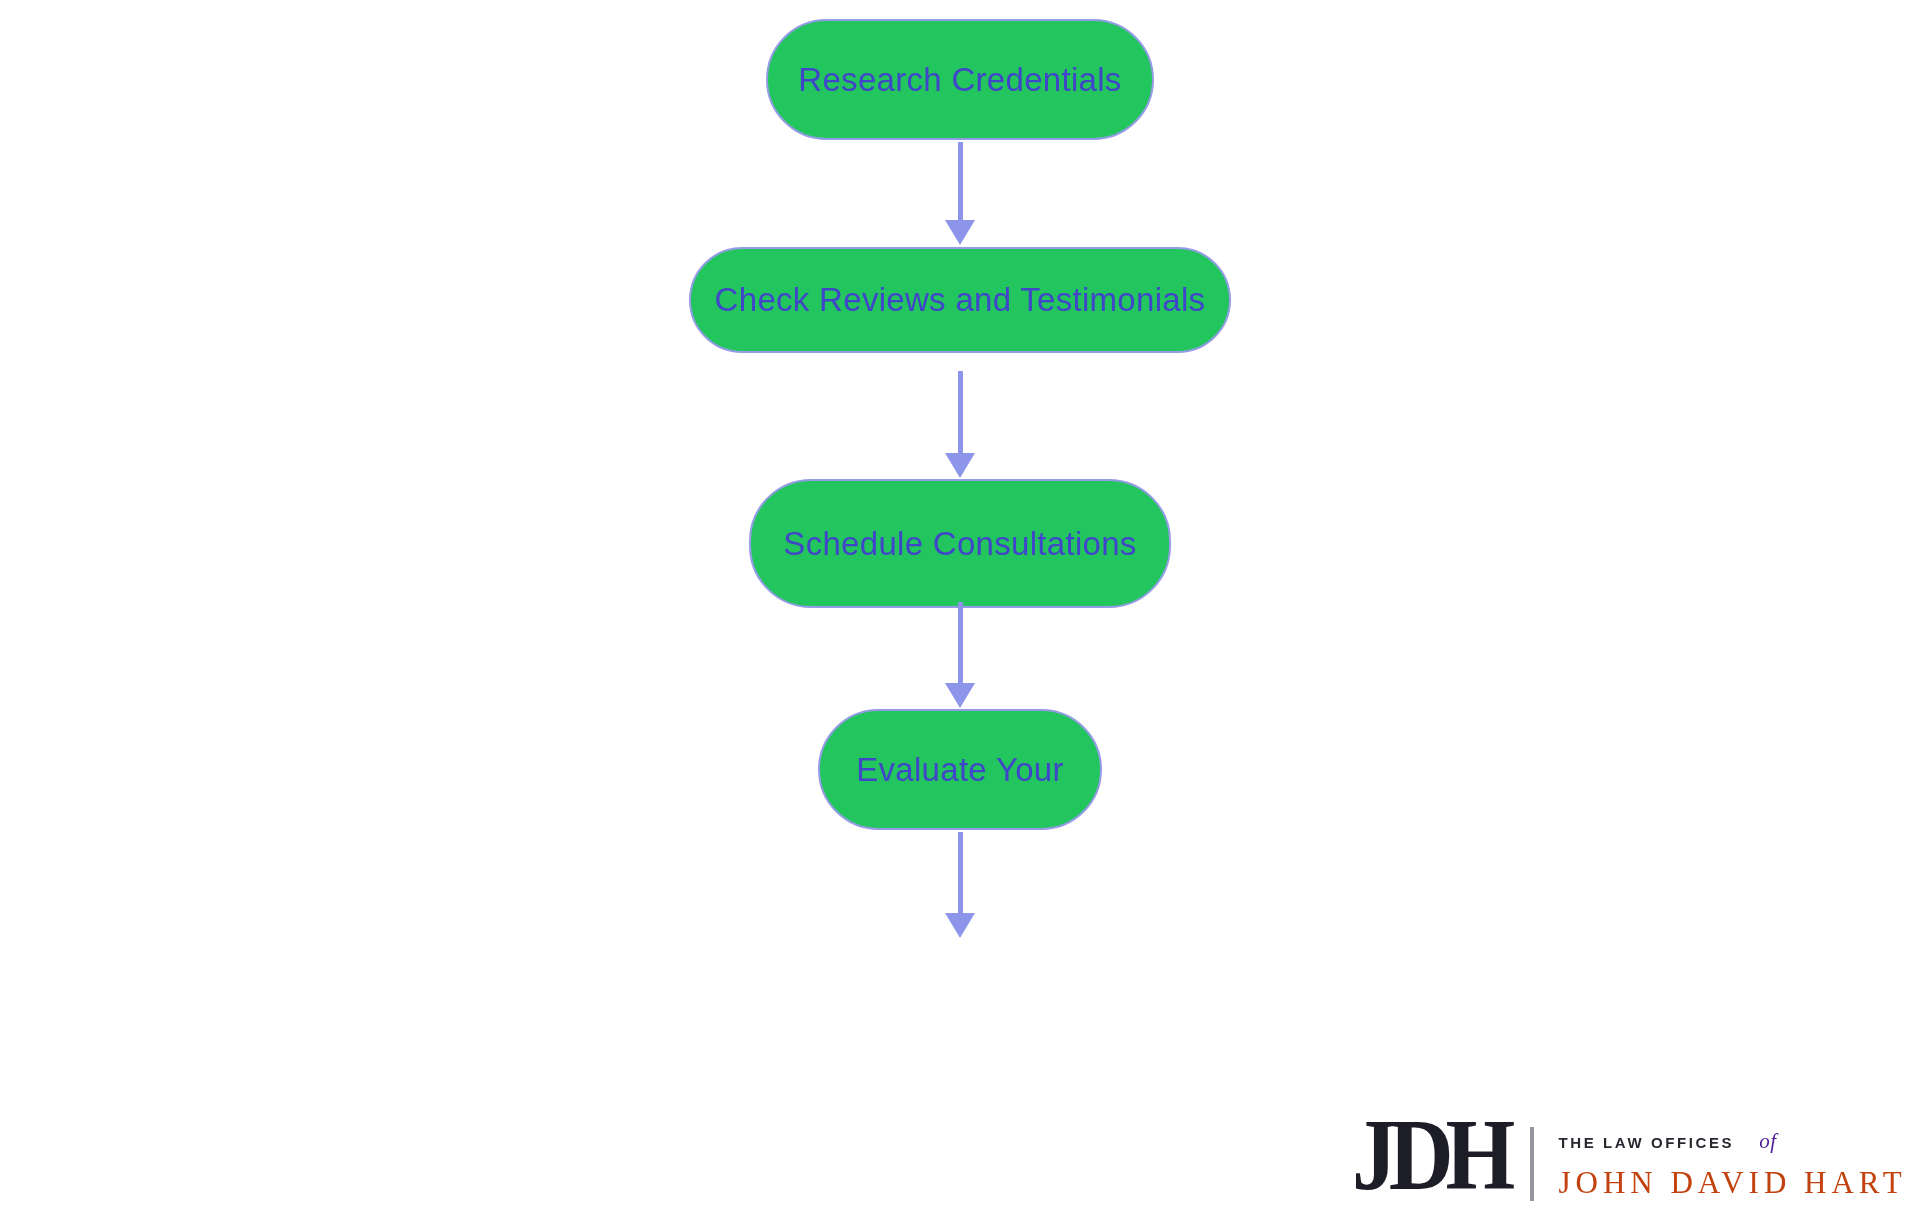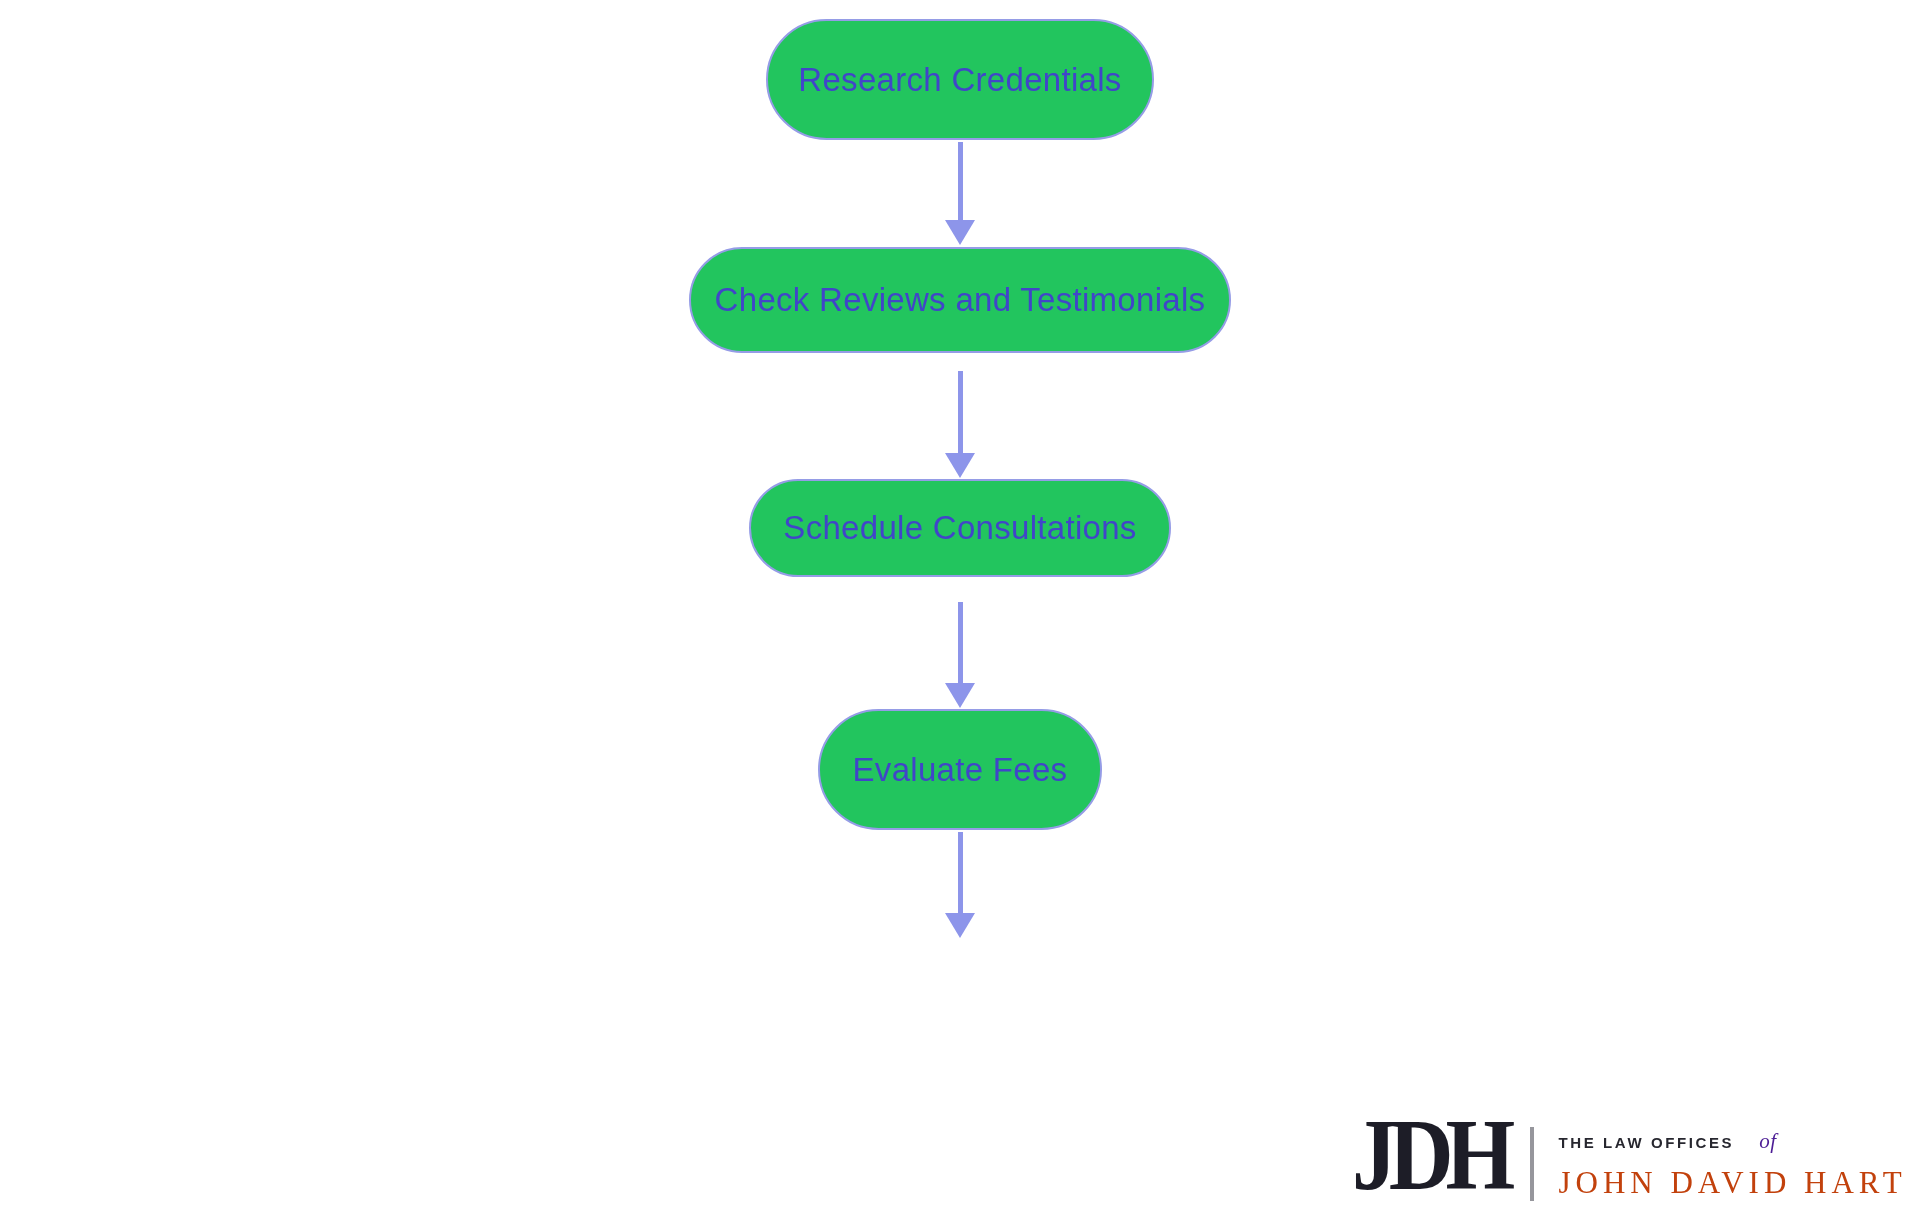--- a/index.html
+++ b/index.html
@@ -118,26 +118,26 @@
 <div class="canvas">
 
   <div class="node" style="left:766px; top:19px; width:388px; height:121px;">
     <span>Research Credentials</span>
   </div>
 
   <div class="node" style="left:689px; top:247px; width:542px; height:106px;">
     <span>Check Reviews and Testimonials</span>
   </div>
 
-  <div class="node" style="left:749px; top:479px; width:422px; height:98px;">
+  <div class="node" style="left:749px; top:479px; width:422px; height:129px;">
     <span>Schedule Consultations</span>
   </div>
 
   <div class="node" style="left:818px; top:709px; width:284px; height:121px;">
-    <span>Evaluate Fees</span>
+    <span>Evaluate Your</span>
   </div>
 
 
   <div class="arrow" style="left:945px; top:142px; height:103px;">
     <div class="shaft"></div>
     <div class="head"></div>
   </div>
 
   <div class="arrow" style="left:945px; top:371px; height:107px;">
     <div class="shaft"></div>

